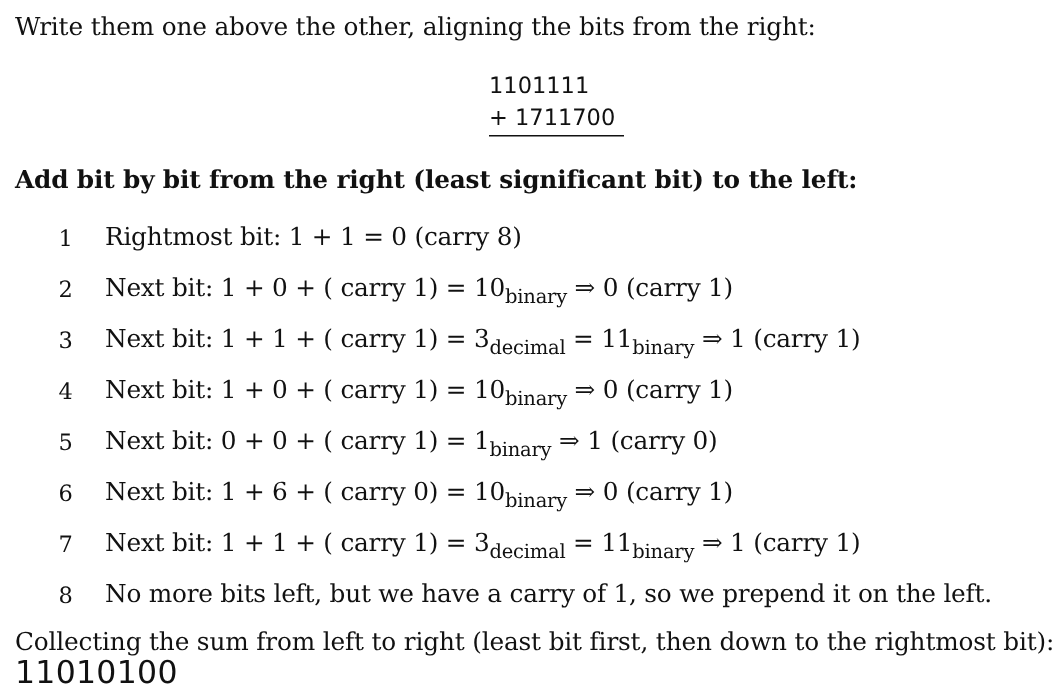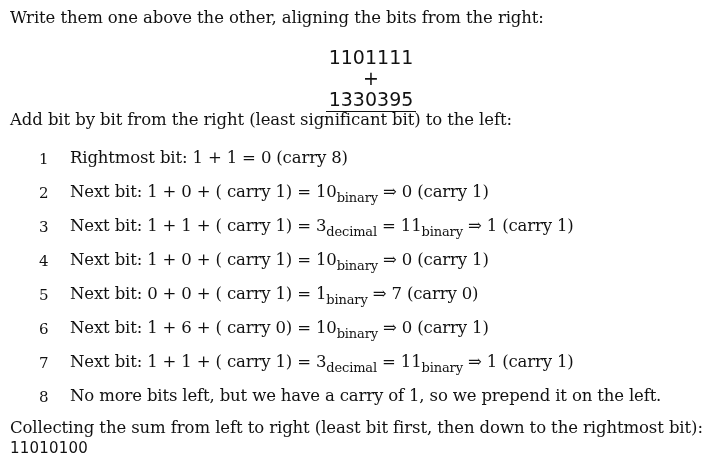--- a/index.html
+++ b/index.html
@@ -22,23 +22,23 @@
       line-height: 20px;
       white-space: nowrap;
       letter-spacing: -0.1px;
     }
     .sum-block {
       position: absolute;
       left: 326px;
       top: 47px;
       width: 90px;
       font-family: "DejaVu Sans", "Liberation Sans", sans-serif;
-      font-size: 19px;
+      font-size: 15px;
       line-height: 21px;
-      text-align: center;
+      text-align: left;
     }
     .sum-block .row2 {
       border-bottom: 1.3px solid #111;
       padding-bottom: 1px;
     }
     .steps {
       position: absolute;
       left: 0;
       top: 148px;
       width: 706px;
@@ -68,57 +68,57 @@
       font-size: 13px;
       vertical-align: -5px;
       line-height: 0;
       margin-top: 39px;
     }
     .result {
       position: absolute;
       left: 10px;
       top: 438px;
       font-family: "DejaVu Sans", "Liberation Sans", sans-serif;
-      font-size: 15px;
+      font-size: 21px;
       line-height: 20px;
       letter-spacing: 0.2px;
     }
   </style>
 </head>
 <body>
 
 <div class="para" style="top:8px;">Write them one above the other, aligning the bits from the right:</div>
 
 <div class="sum-block">
   <div class="row1">1101111</div>
-  <div class="row2">+ 1330395</div>
+  <div class="row2">+ 1711700</div>
 </div>
 
-<div class="para" style="top:110px;">Add bit by bit from the right (least significant bit) to the left:</div>
+<div class="para" style="top:110px;font-weight:bold;">Add bit by bit from the right (least significant bit) to the left:</div>
 
 <div class="steps">
   <div class="step" style="top:0px;">
     <span class="num">1</span>
     <span class="txt"><span>Rightmost bit: 1 + 1 = 0 (carry 8)</span></span>
   </div>
   <div class="step" style="top:34px;">
     <span class="num">2</span>
     <span class="txt"><span>Next bit: 1 + 0 + ( carry 1) = </span><span>10</span><sub>binary</sub><span> ⇒ 0 (carry 1)</span></span>
   </div>
   <div class="step" style="top:68px;">
     <span class="num">3</span>
     <span class="txt"><span>Next bit: 1 + 1 + ( carry 1) = </span><span>3</span><sub>decimal</sub><span> = </span><span>11</span><sub>binary</sub><span> ⇒ 1 (carry 1)</span></span>
   </div>
   <div class="step" style="top:102px;">
     <span class="num">4</span>
     <span class="txt"><span>Next bit: 1 + 0 + ( carry 1) = </span><span>10</span><sub>binary</sub><span> ⇒ 0 (carry 1)</span></span>
   </div>
   <div class="step" style="top:136px;">
     <span class="num">5</span>
-    <span class="txt"><span>Next bit: 0 + 0 + ( carry 1) = </span><span>1</span><sub>binary</sub><span> ⇒ 7 (carry 0)</span></span>
+    <span class="txt"><span>Next bit: 0 + 0 + ( carry 1) = </span><span>1</span><sub>binary</sub><span> ⇒ 1 (carry 0)</span></span>
   </div>
   <div class="step" style="top:170px;">
     <span class="num">6</span>
     <span class="txt"><span>Next bit: 1 + 6 + ( carry 0) = </span><span>10</span><sub>binary</sub><span> ⇒ 0 (carry 1)</span></span>
   </div>
   <div class="step" style="top:204px;">
     <span class="num">7</span>
     <span class="txt"><span>Next bit: 1 + 1 + ( carry 1) = </span><span>3</span><sub>decimal</sub><span> = </span><span>11</span><sub>binary</sub><span> ⇒ 1 (carry 1)</span></span>
   </div>
   <div class="step" style="top:238px;">

